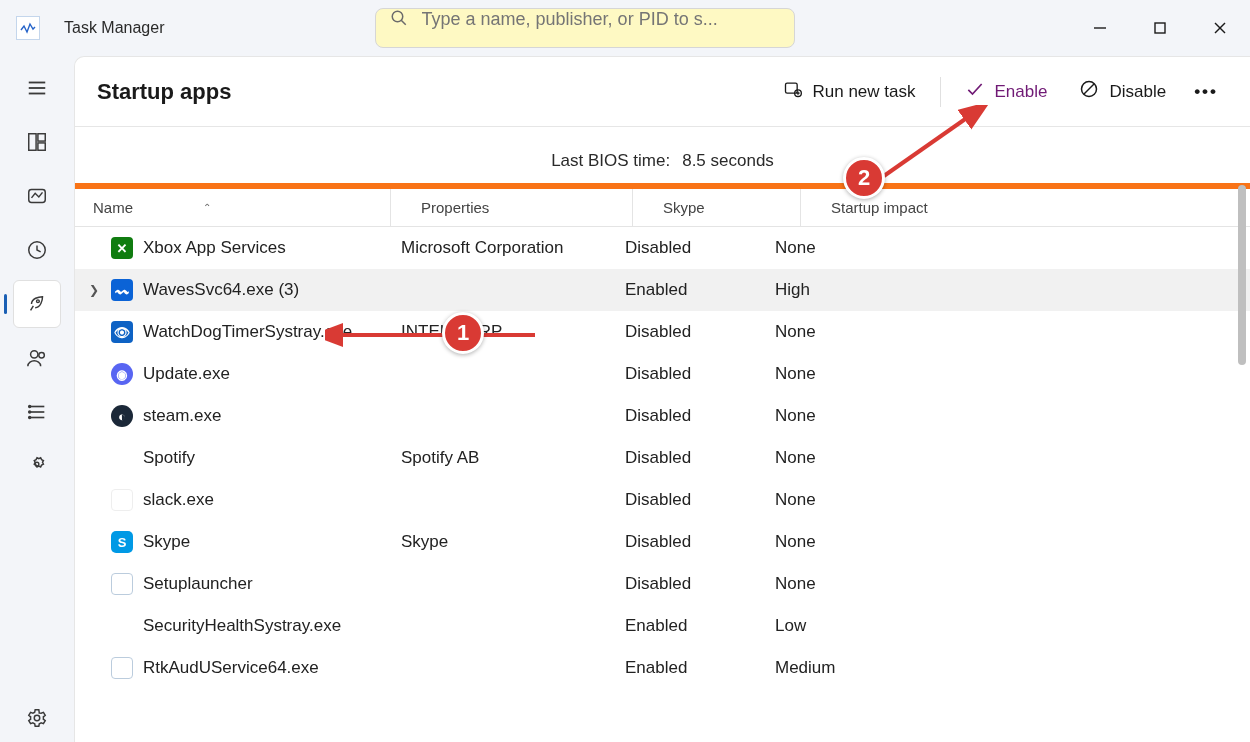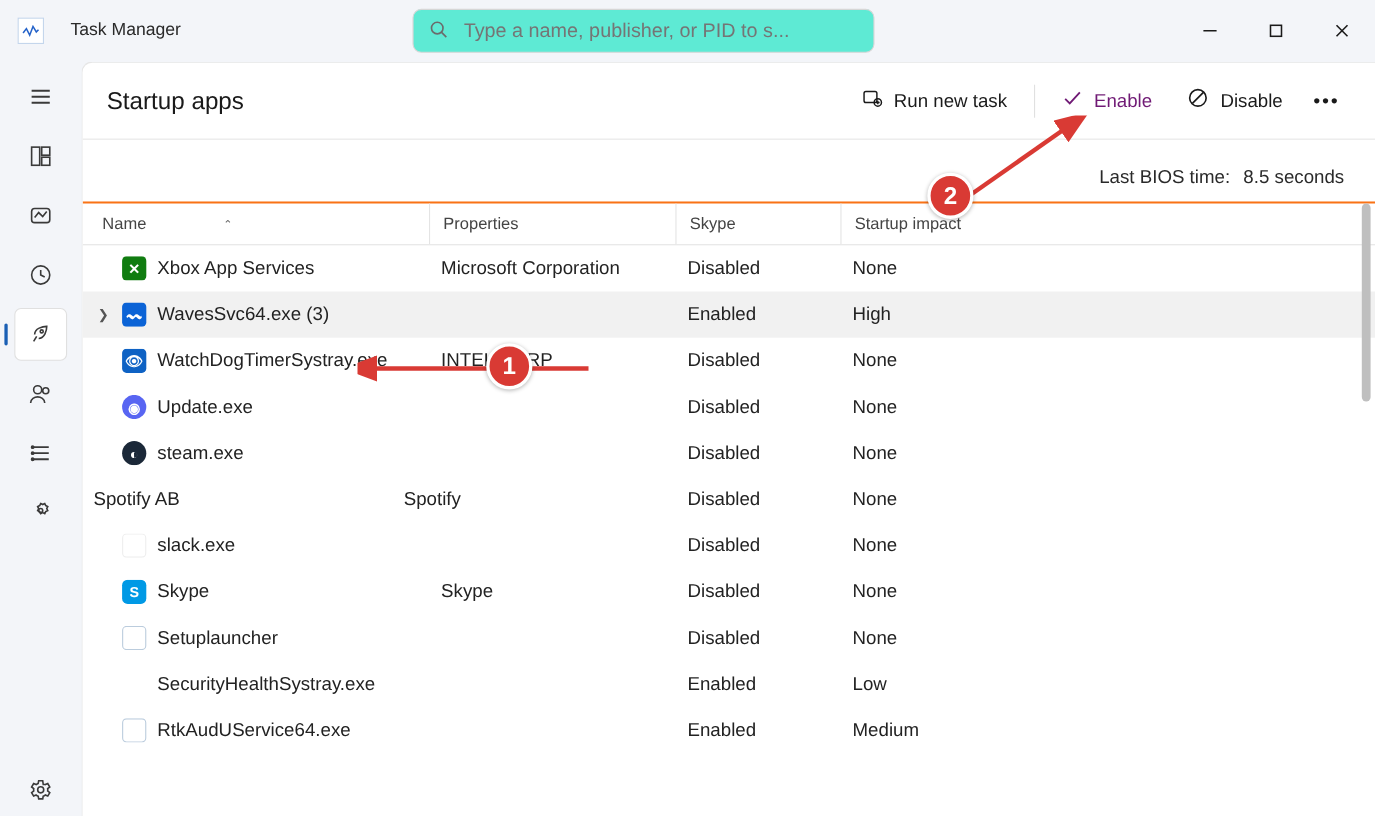--- a/index.html
+++ b/index.html
@@ -2,50 +2,50 @@
 <html><head>
 <meta charset="utf-8">
 <style>
 * { box-sizing: border-box; margin: 0; padding: 0; }
 body { font-family: "Segoe UI", Arial, sans-serif; font-size: 14px; color: #1a1a1a; background: #f3f5f9; width: 1250px; height: 742px; overflow: hidden; position: relative; }
 
 .titlebar { display: flex; align-items: center; height: 56px; padding: 0 0 0 16px; background: #f3f5f9; }
 .titlebar .app-icon { width: 24px; height: 24px; background: #fff; border:1px solid #c4d6ec; display:flex; align-items:center; justify-content:center; margin-right: 24px; }
 .titlebar .app-icon svg { width:16px; height:16px; }
 .titlebar .title { font-size: 16px; color: #2a2a2a; }
-.titlebar .search { margin-left: 210px; width: 420px; height: 40px; border: 1px solid #d6d6d6; border-radius: 8px; background: #5eead4; display:flex; align-items:center; padding: 16px 14px; }
+.titlebar .search { margin-left: 210px; width: 420px; height: 40px; border: 1px solid #d6d6d6; border-radius: 8px; background: #fef9c3; display:flex; align-items:flex-start; padding: 0 14px; }
 .titlebar .search .sicon { color:#6b6b6b; margin-right: 14px; }
 .titlebar .search input { border:none; outline:none; background:transparent; font-size:18px; color:#707070; width:100%; }
 .titlebar .winctl { margin-left:auto; display:flex; }
 .titlebar .winctl .btn { width:60px; height:56px; display:flex; align-items:center; justify-content:center; color:#1a1a1a; }
 .titlebar .winctl .btn svg { width:14px; height:14px; }
 
 .body { display:flex; height: calc(742px - 56px); }
 .sidebar { width: 74px; background: #f3f5f9; display:flex; flex-direction:column; align-items:center; padding-top: 8px; gap: 6px; }
 .sidebar .item { width:48px; height:48px; border-radius:6px; display:flex; align-items:center; justify-content:center; color:#3a3a3a; position:relative; }
 .sidebar .item.active { background:#fff; border:1px solid #e0e0e0; }
 .sidebar .item.active::before { content:""; position:absolute; left:-10px; width:3px; height:20px; background:#1a5fb4; border-radius:3px; }
 .sidebar .spacer { flex:1; }
 .sidebar .item svg { width:22px; height:22px; }
 
 .main { flex:1; background:#fff; border-radius: 10px 0 0 0; display:flex; flex-direction:column; border:1px solid #e6e6e6; border-right:none; border-bottom:none; overflow:hidden; position:relative; }
 
 .toolbar { display:flex; align-items:center; padding: 14px 22px; border-bottom:1px solid #e6e6e6; }
-.toolbar h1 { font-size: 22px; font-weight:400;text-align:right; }
+.toolbar h1 { font-size: 22px; font-weight:700;text-align:right; }
 .toolbar .actions { margin-left:auto; display:flex; align-items:center; gap: 4px; }
 .toolbar .tbtn { display:flex; align-items:center; gap:10px; padding: 8px 14px; border-radius:6px; font-size:17px; color:#1a1a1a; }
 .toolbar .tbtn.disabled { color:#701a75; }
 .toolbar .tbtn svg { width:20px; height:20px; }
 .toolbar .sep { width:1px; height:30px; background:#e0e0e0; margin: 0 6px; }
 .toolbar .more { padding:8px 10px; letter-spacing:2px; font-weight:bold; }
 
-.meta { display:flex; justify-content:flex-end; padding: 24px 28px 12px; font-size:17px; color:#2a2a2a; gap:12px; }
+.meta { display:flex; justify-content:center; padding: 24px 28px 12px; font-size:17px; color:#2a2a2a; gap:12px; }
 
 .grid { flex:1; overflow:auto; position:relative; }
-.ghead { display:flex; border-bottom:1px solid #e4e4e4; border-top:2px solid #f97316; font-size:15px; color:#444; }
+.ghead { display:flex; border-bottom:1px solid #e4e4e4; border-top:6px solid #f97316; font-size:15px; color:#444;gap:18px; }
 .ghead .col { padding: 10px 12px; border-right:1px solid #e4e4e4; display:flex; align-items:center; gap:10px; }
 .col-name { width:316px; padding-left:18px !important; }
 .col-pub { width:224px; }
 .col-stat { width:150px; }
 .col-imp { width:150px; border-right:none !important; }
 .sort { font-size:10px; color:#666; }
 
 .row { display:flex; font-size:17px; color:#222; height:42px; align-items:center; }
 .row.selected { background:#f1f1f1; }
 .row .cell { padding: 0 12px; overflow:hidden; white-space:nowrap; text-overflow:ellipsis; }
@@ -281,26 +281,26 @@
             <div class="cell c-name">
               <span class="chev"></span>
               <span class="appico ic-steam">◐</span>
               <span>steam.exe</span>
             </div>
             <div class="cell c-pub"></div>
             <div class="cell c-stat">Disabled</div>
             <div class="cell c-imp">None</div>
           </div>
           <div class="row">
-            <div class="cell c-pub">Spotify AB</div>
             <div class="cell c-name">
               <span class="chev"></span>
               <span class="appico ic-none"></span>
               <span>Spotify</span>
             </div>
+            <div class="cell c-pub">Spotify AB</div>
             <div class="cell c-stat">Disabled</div>
             <div class="cell c-imp">None</div>
           </div>
           <div class="row">
             <div class="cell c-name">
               <span class="chev"></span>
               <span class="appico ic-slack">⁜</span>
               <span>slack.exe</span>
             </div>
             <div class="cell c-pub"></div>

